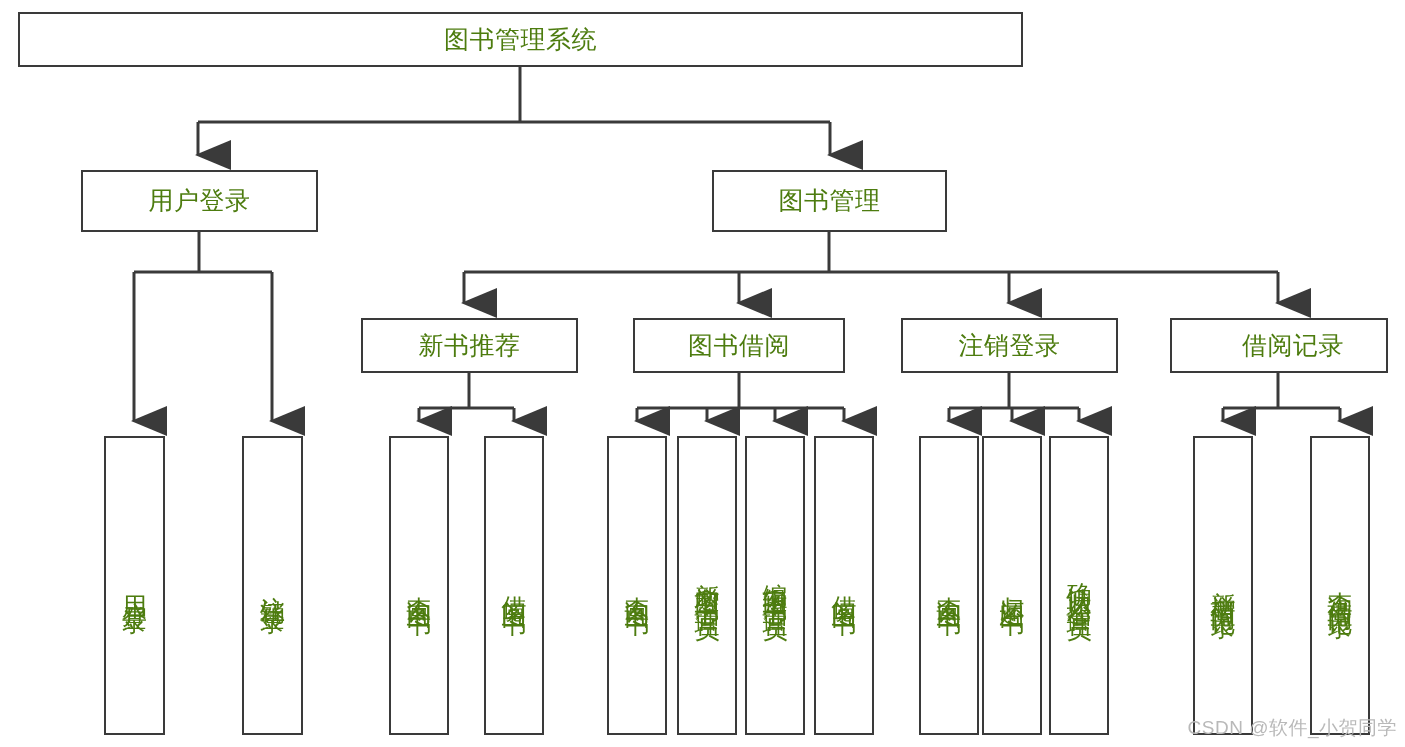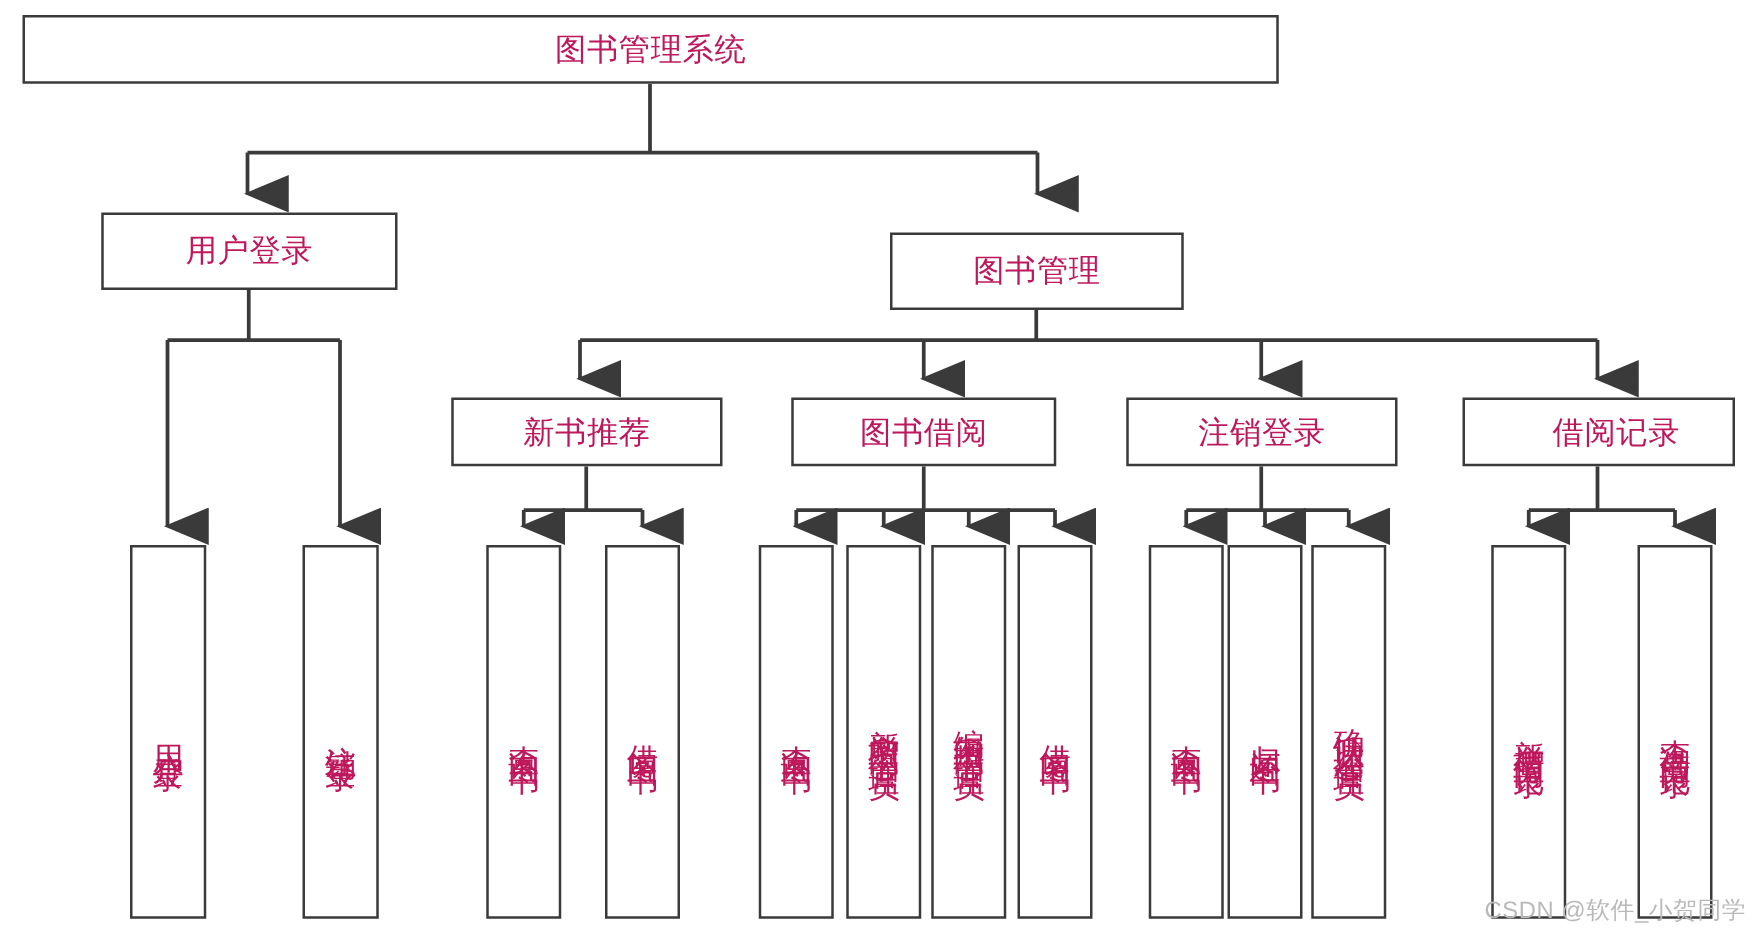--- a/index.html
+++ b/index.html
@@ -24,21 +24,21 @@
     pointer-events: none;
   }
   .node {
     position: absolute;
     box-sizing: border-box;
     border: 2px solid #3a3a3a;
     background: #ffffff;
     display: flex;
     align-items: center;
     justify-content: center;
-    color: #be185d;
+    color: #4d7c0f;
   }
   .node .label {
     display: block;
     letter-spacing: 0.5px;
     line-height: 1.25;
     text-align: center;
     white-space: nowrap;
   }
   .node.horiz .label {
     font-size: 25px;
@@ -124,21 +124,21 @@
     </g>
   </svg>
 
   <div class="node root" style="left:18px; top:12px; width:1005px; height:55px;">
     <span class="label">图书管理系统</span>
   </div>
 
   <div class="node horiz" style="left:81px; top:170px; width:237px; height:62px;">
     <span class="label">用户登录</span>
   </div>
-  <div class="node horiz" style="left:712px; top:170px; width:235px; height:62px;margin-top:16px;">
+  <div class="node horiz" style="left:712px; top:170px; width:235px; height:62px;">
     <span class="label">图书管理</span>
   </div>
 
   <div class="node horiz" style="left:361px; top:318px; width:217px; height:55px;">
     <span class="label">新书推荐</span>
   </div>
   <div class="node horiz" style="left:633px; top:318px; width:212px; height:55px;">
     <span class="label">图书借阅</span>
   </div>
   <div class="node horiz" style="left:901px; top:318px; width:217px; height:55px;">

